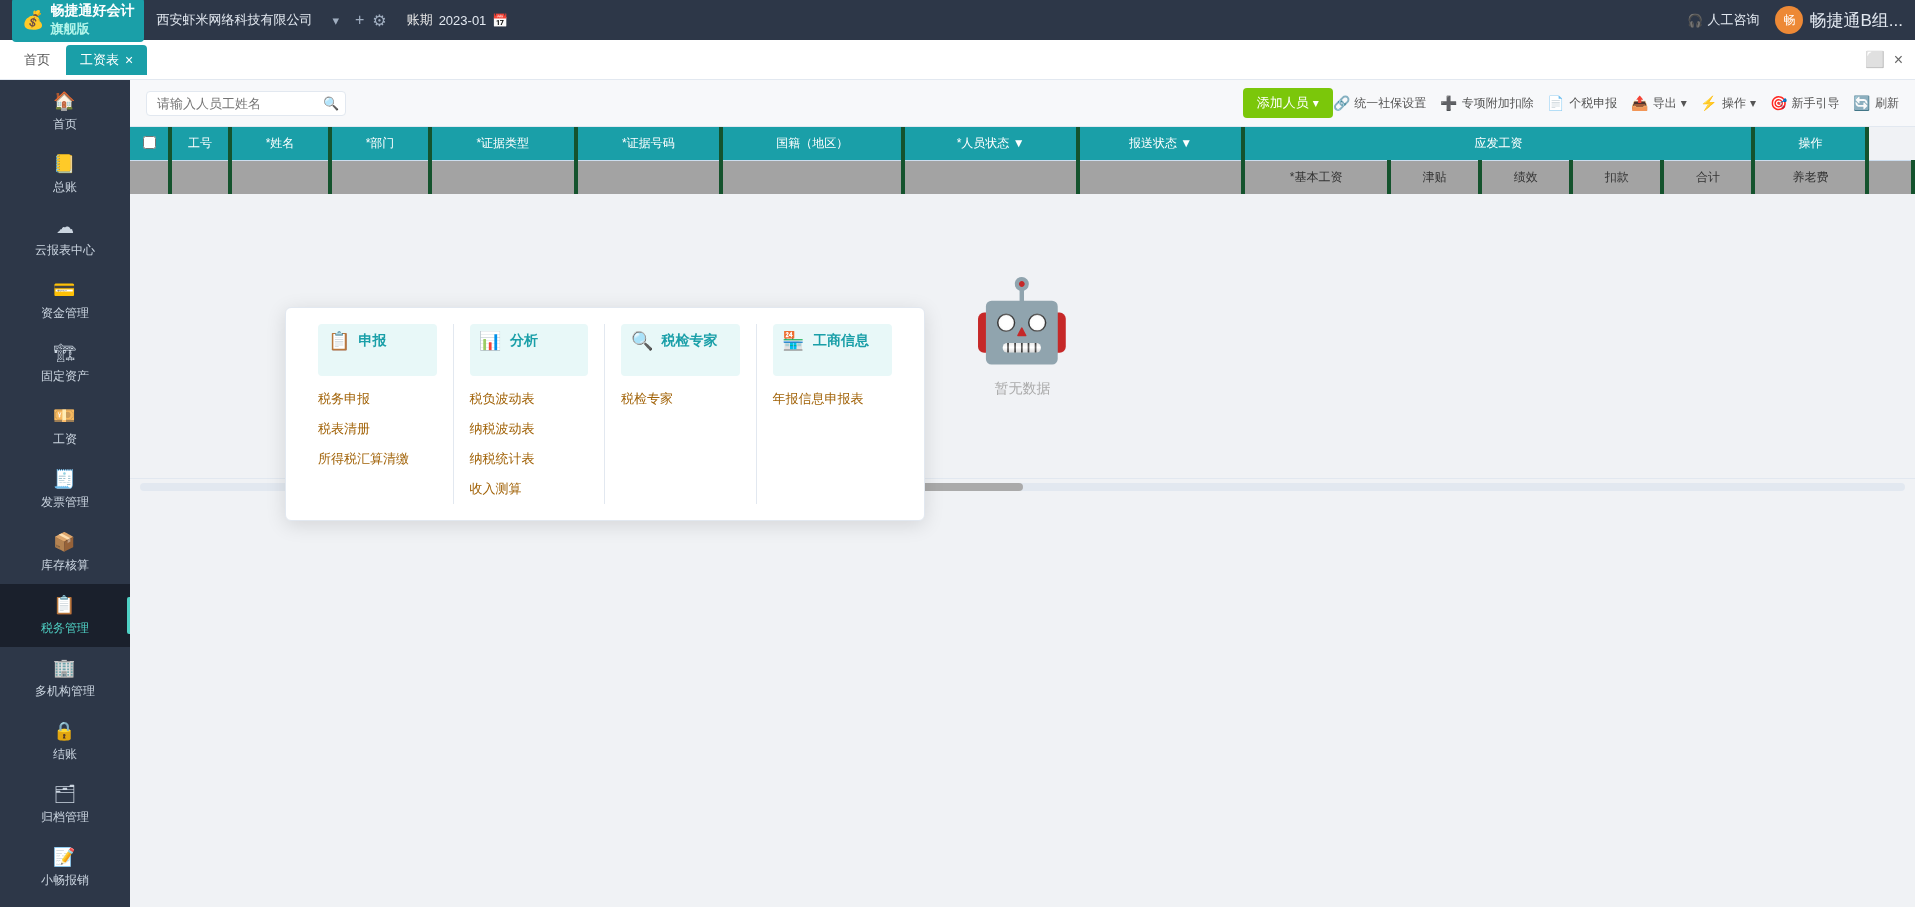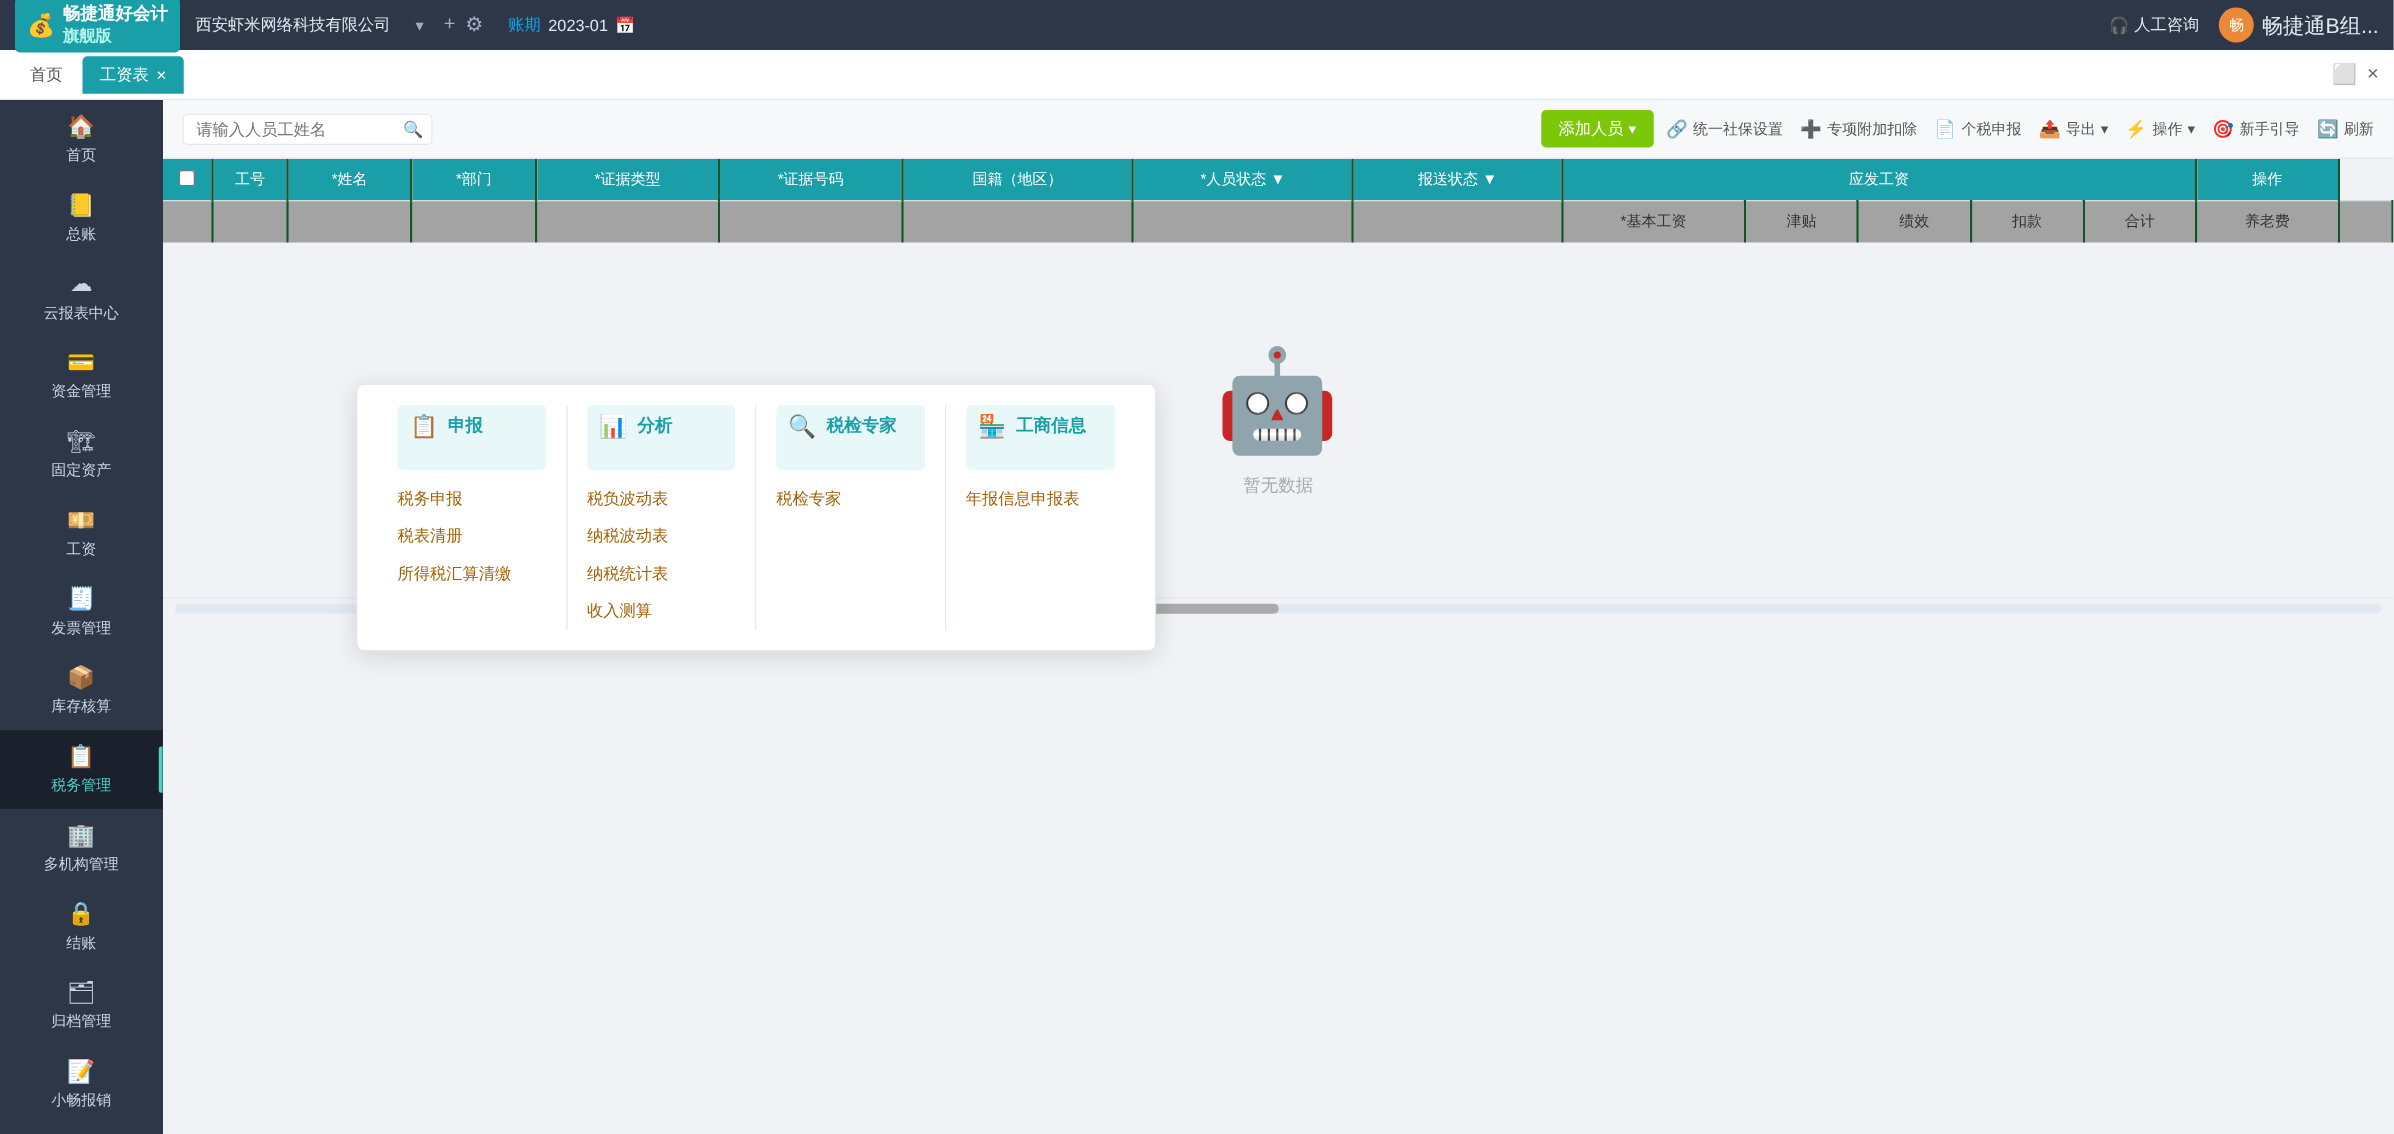--- a/index.html
+++ b/index.html
@@ -19,21 +19,21 @@
     .logo-icon { font-size: 18px; }
     .logo-sub { font-size: 13px; color: #b2f5ea; display: block; }
     .company-selector {
       display: flex; align-items: center; gap: 20px;
       color: #e2e8f0; font-size: 13px; cursor: pointer;
     }
     .company-selector .chevron { color: #a0aec0; }
     .top-actions { display: flex; align-items: center; gap: 8px; margin-left: 4px; }
     .top-actions span { color: #a0aec0; cursor: pointer; font-size: 16px; }
     .period-area { display: flex; align-items: center; gap: 6px; color: #e2e8f0; margin-left: 8px; }
-    .period-label { color: #0ea5e9; }
+    .period-label { color: #e5e5e5; }
     .period-value { color: #e2e8f0; }
     .period-icon { color: #4fd1c5; cursor: pointer; }
     .top-right { margin-left: auto; display: flex; align-items: center; gap: 16px; }
     .help-btn { display: flex; align-items: center; gap: 4px; color: #e2e8f0; cursor: pointer; font-size: 13px; }
     .user-area { display: flex; align-items: center; gap: 6px; cursor: pointer; }
     .user-avatar { width: 28px; height: 28px; border-radius: 50%; background: #ed8936; display: flex; align-items: center; justify-content: center; color: #fff; font-size: 12px; }
     .user-name { color: #e2e8f0; font-size: 17px; }
 
     
     .tab-bar {
@@ -74,21 +74,21 @@
       transform: translateY(-50%);
       width: 3px; height: 60%; background: #4fd1c5; border-radius: 2px 0 0 2px;
     }
 
     
     .content-area { flex: 1; display: flex; flex-direction: column; overflow: hidden; }
 
     
     .toolbar {
       background: #f7f8fa; border-bottom: 1px solid #e2e8f0;
-      padding: 8px 16px; display: flex; align-items: center; gap: 10px;
+      padding: 8px 16px; display: flex; align-items: center; 
     }
     .search-input-wrap {
       display: flex; align-items: center; gap: 6px;
       background: #fff; border: 1px solid #e2e8f0;
       border-radius: 4px; padding: 4px 10px; width: 200px;
     }
     .search-input-wrap input {
       border: none; outline: none; font-size: 13px; color: #999;
       background: transparent; width: 160px;
     }
@@ -106,21 +106,21 @@
       color: #555; font-size: 12px; cursor: pointer; white-space: nowrap;
     }
     .toolbar-action-btn .t-icon { font-size: 14px; color: #1a9fa8; }
 
     
     .table-wrap { flex: 1; overflow: auto; position: relative; }
     .salary-table { width: 100%; border-collapse: collapse; }
     .salary-table th {
       background: #1a9fa8; color: #fff; padding: 8px 10px;
       font-size: 12px; font-weight: normal; white-space: nowrap;
-      border-right: 2px solid #14532d; text-align: center;
+      border-right: 4px solid #14532d; text-align: center;
       position: sticky; top: 0; z-index: 2; margin-top: 12px;
     }
     .salary-table th.sub-header {
       background: #a3a3a3; color: #333; border-top: 1px solid #cde;
     }
     .col-checkbox { width: 40px; }
     .col-num { width: 60px; }
     .no-data-area {
       display: flex; flex-direction: column; align-items: center;
       justify-content: center; padding: 80px 0; color: #999;

